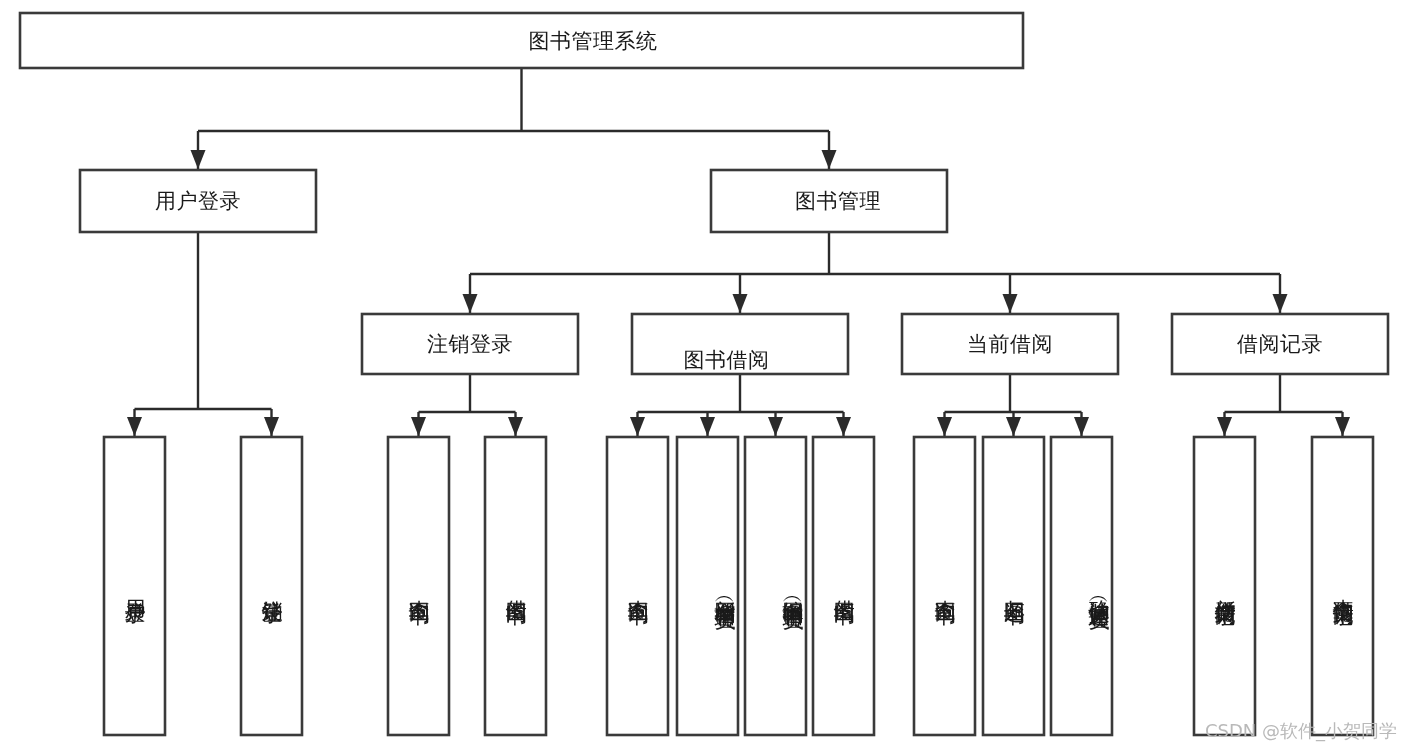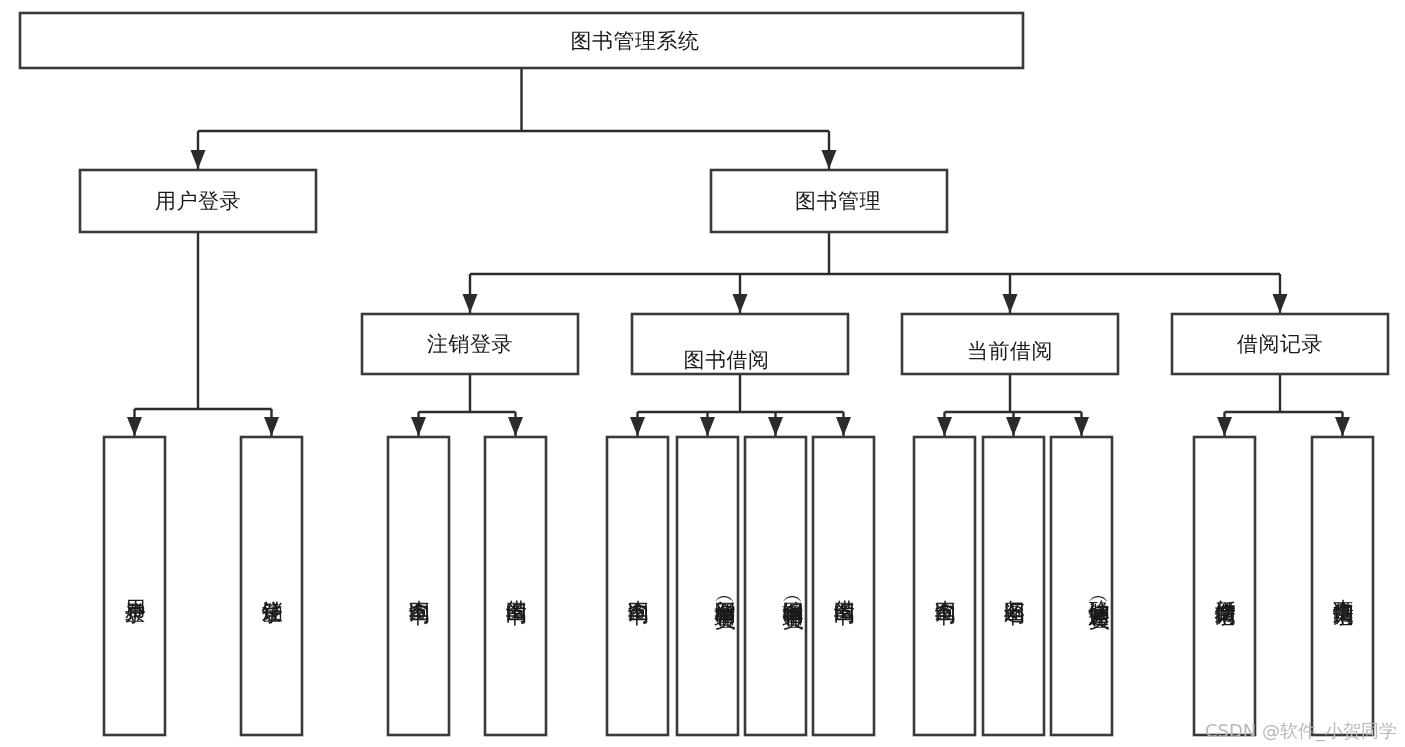--- a/index.html
+++ b/index.html
@@ -152,26 +152,26 @@
         <rect x="745" y="437" width="61" height="298" class="node-rect"></rect>
         <rect x="813" y="437" width="61" height="298" class="node-rect"></rect>
         <rect x="914" y="437" width="61" height="298" class="node-rect"></rect>
         <rect x="983" y="437" width="61" height="298" class="node-rect"></rect>
         <rect x="1051" y="437" width="61" height="298" class="node-rect"></rect>
         <rect x="1194" y="437" width="61" height="298" class="node-rect"></rect>
         <rect x="1312" y="437" width="61" height="298" class="node-rect"></rect>
       </g>
   </svg>
   <div id="label-layer">
-      <div class="node-label-h" style="left: 20px; top: 13px; width: 1146px; height: 55px; padding-left: 42px;">图书管理系统</div>
+      <div class="node-label-h" style="left: 20px; top: 13px; width: 1146px; height: 55px;">图书管理系统</div>
       <div class="node-label-h" style="left: 80px; top: 170px; width: 236px; height: 62px;">用户登录</div>
       <div class="node-label-h" style="left: 711px; top: 170px; width: 254px; height: 62px;">图书管理</div>
       <div class="node-label-h" style="left: 362px; top: 314px; width: 216px; height: 60px;">注销登录</div>
       <div class="node-label-h" style="left: 632px; top: 314px; width: 189px; height: 60px; margin-top: 16px;">图书借阅</div>
-      <div class="node-label-h" style="left: 902px; top: 314px; width: 216px; height: 60px; margin-top: 7px;">当前借阅</div>
+      <div class="node-label-h" style="left: 902px; top: 314px; width: 216px; height: 60px;">当前借阅</div>
       <div class="node-label-h" style="left: 1172px; top: 314px; width: 216px; height: 60px;">借阅记录</div>
       <div class="node-label-v align-center" style="left: 104px; top: 437px; width: 61px; height: 298px;">用户登录</div>
       <div class="node-label-v align-center" style="left: 241px; top: 437px; width: 61px; height: 298px;">注销登录</div>
       <div class="node-label-v align-center" style="left: 388px; top: 437px; width: 61px; height: 298px;">查询图书</div>
       <div class="node-label-v align-center" style="left: 485px; top: 437px; width: 61px; height: 298px;">借阅图书</div>
       <div class="node-label-v align-center" style="left: 607px; top: 437px; width: 61px; height: 298px;">查询图书</div>
       <div class="node-label-v align-start" style="left: 677px; top: 437px; width: 61px; height: 298px;">新增图书（管理员）</div>
       <div class="node-label-v align-start" style="left: 745px; top: 437px; width: 61px; height: 298px;">编辑图书（管理员）</div>
       <div class="node-label-v align-center" style="left: 813px; top: 437px; width: 61px; height: 298px;">借阅图书</div>
       <div class="node-label-v align-center" style="left: 914px; top: 437px; width: 61px; height: 298px;">查询图书</div>

